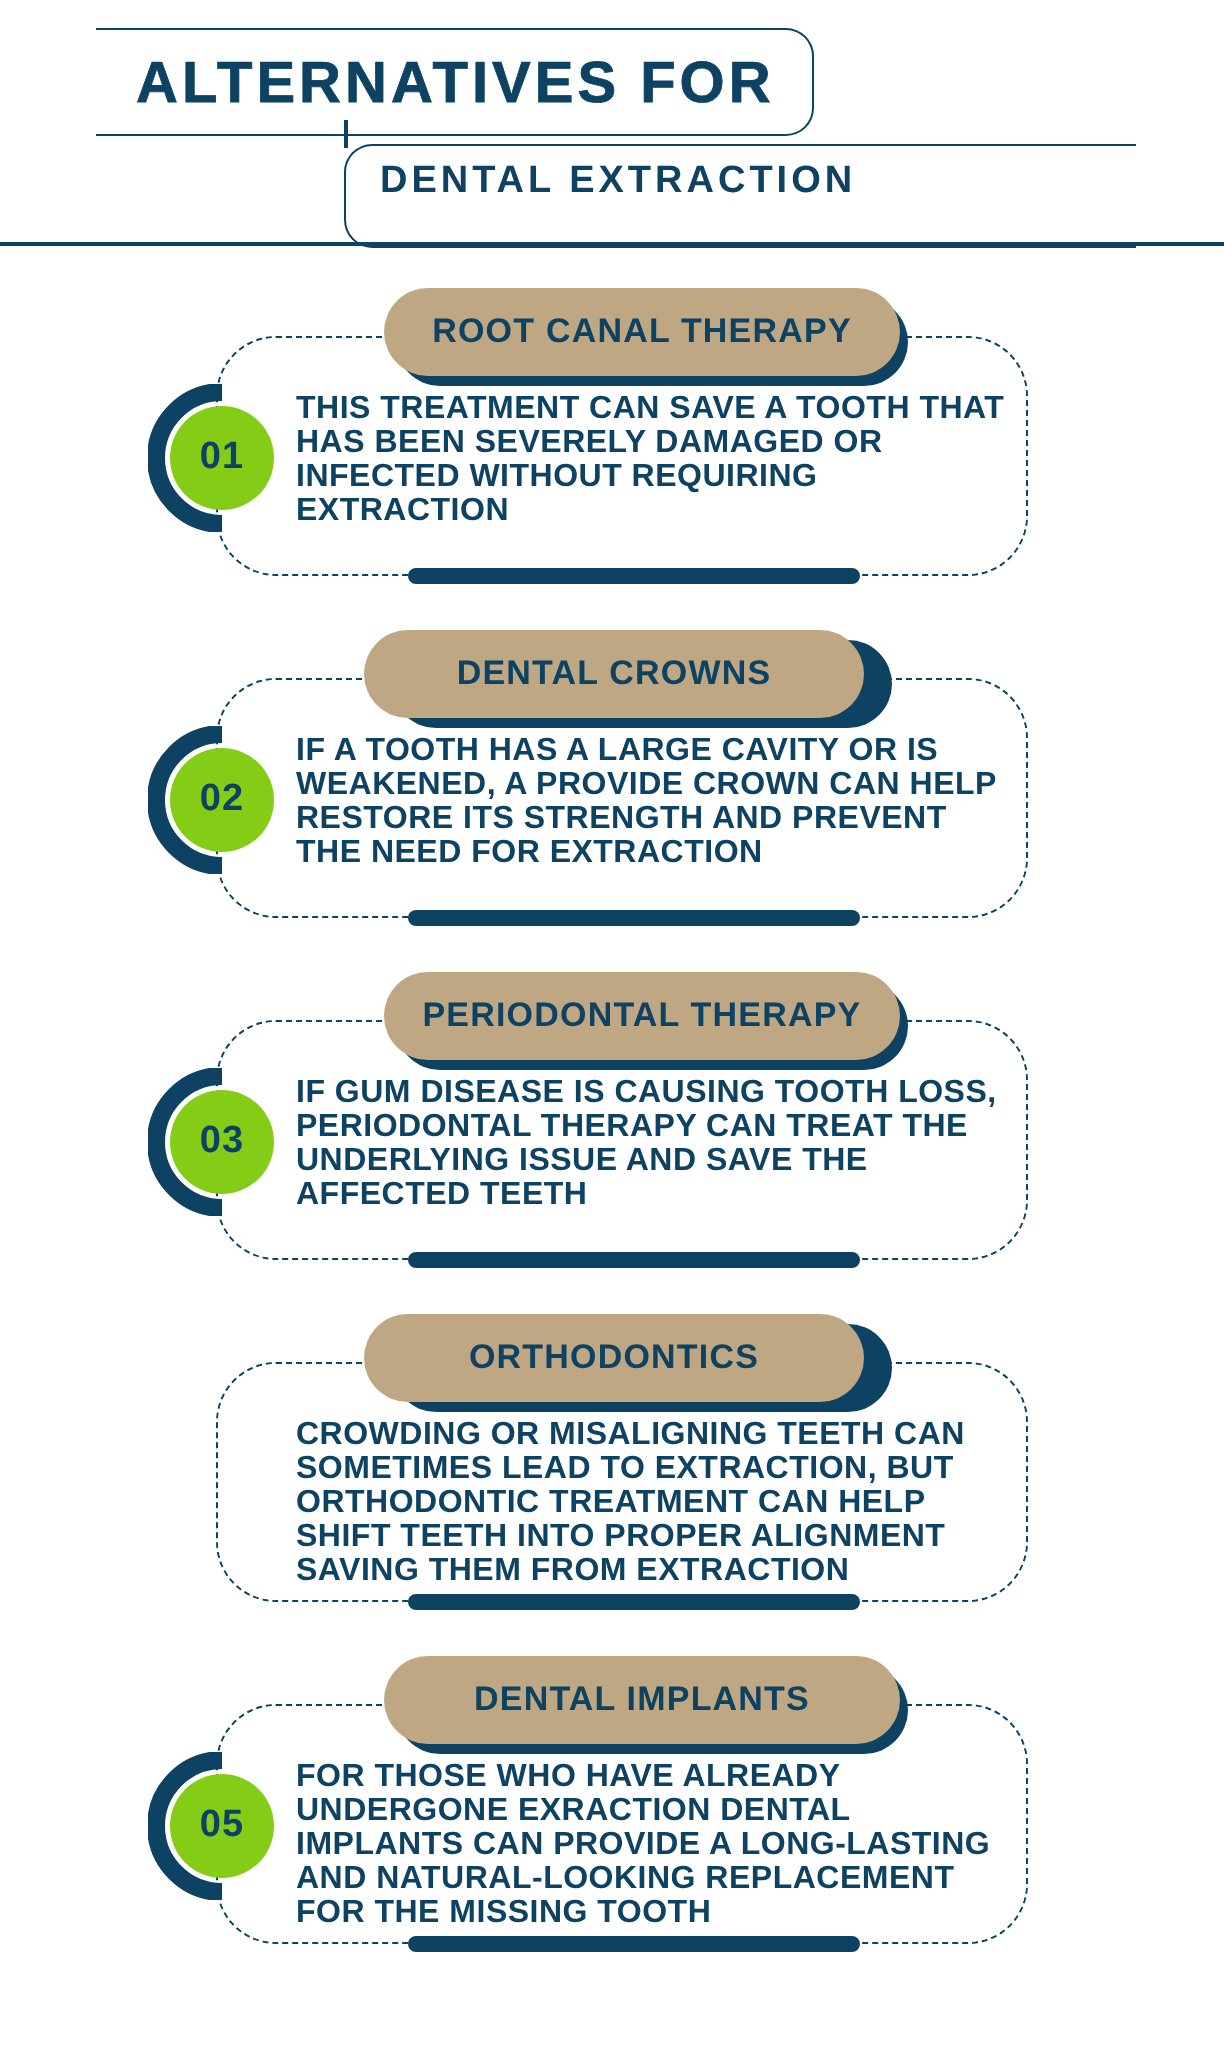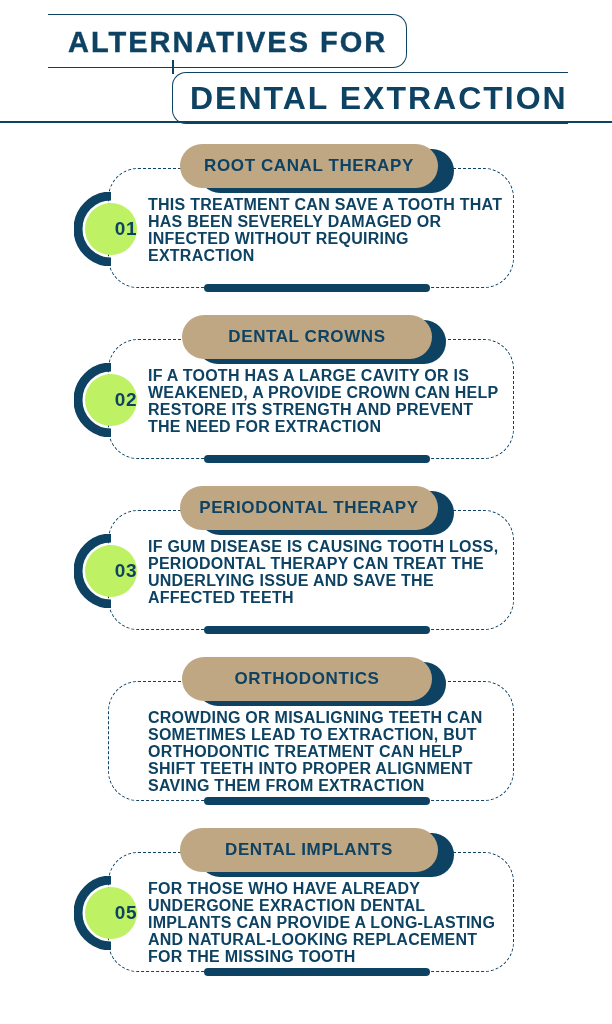--- a/index.html
+++ b/index.html
@@ -30,21 +30,21 @@
   }
   .title-line-1 {
     left: 68px;
     top: 26px;
     font-size: 29px;
     -webkit-text-stroke: 0.4px #0d4263;
   }
   .title-line-2 {
     left: 190px;
     top: 80px;
-    font-size: 32px;
+    font-size: 19px;
   }
   
   .title-frame-1 {
     position: absolute;
     left: 48px;
     top: 14px;
     width: 358px;
     height: 52px;
     border: 1.6px solid #0d4263;
     border-radius: 0 14px 14px 0;
@@ -105,21 +105,21 @@
     left: 198px;
     top: 5px;
     width: 256px;
     height: 44px;
     background: #0d4263;
     border-radius: 22px;
   }
   
   .pill {
     position: absolute;
-    left: 180px;
+    left: 192px;
     top: 0px;
     width: 258px;
     height: 44px;
     background: #bfa783;
     border-radius: 22px;
     display: flex;
     align-items: center;
     justify-content: center;
   }
   .pill-label {
@@ -156,25 +156,25 @@
     top: 0;
     width: 74px;
     height: 74px;
   }
   .badge-circle {
     position: absolute;
     left: 11px;
     top: 11px;
     width: 52px;
     height: 52px;
-    background: #bef264;
+    background: #84cc16;
     border-radius: 50%;
     display: flex;
     align-items: center;
-    justify-content: flex-end;
+    justify-content: center;
   }
   .badge-num {
     color: #0d4263;
     font-size: 19px;
     font-weight: 700;
     letter-spacing: 0.5px;
   }
 
   
   .body-text {

